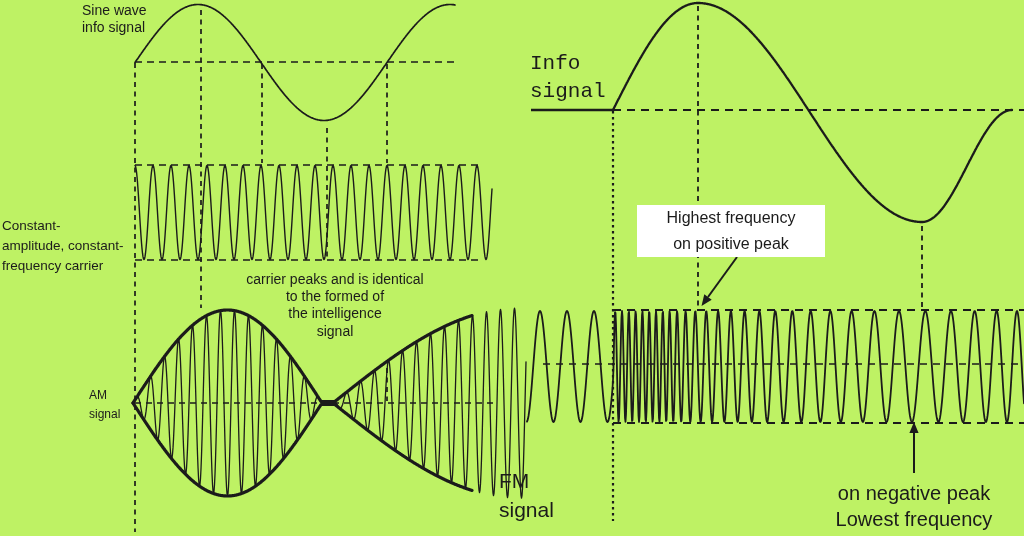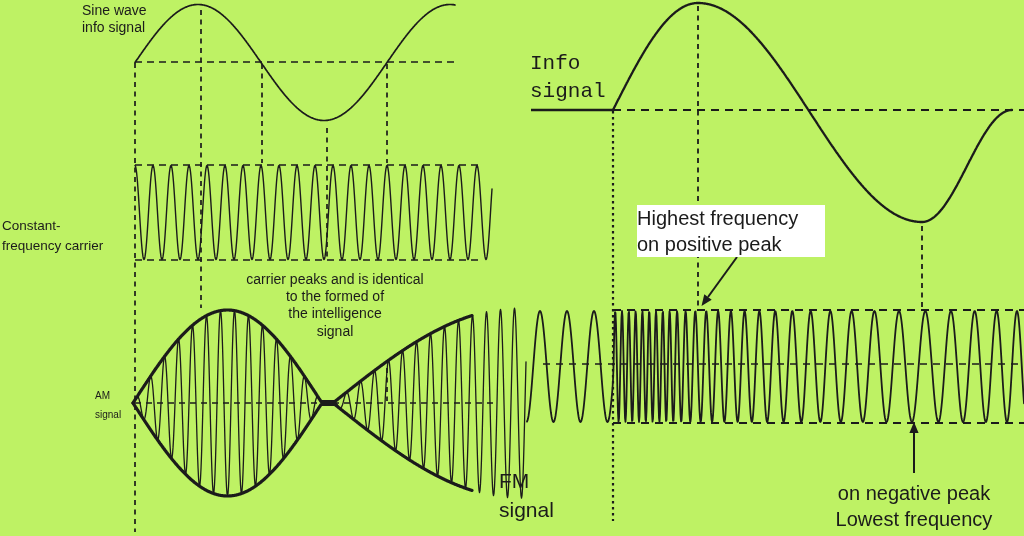--- a/index.html
+++ b/index.html
@@ -6,23 +6,23 @@
   #stage{
     position:relative;width:1024px;height:536px;background:#bef264;
     overflow:hidden;font-family:"Liberation Sans",sans-serif;
   }
   #wave-svg{position:absolute;left:0;top:0;}
   .lbl{position:absolute;color:#1b1b1b;white-space:nowrap;}
   .lbl .ln{white-space:nowrap;}
   #lbl-sine-info{left:82px;top:2px;font-size:14px;line-height:16.5px;}
   #lbl-carrier{left:2px;top:168px;font-size:13.5px;line-height:20px;margin-top:48px;}
   #lbl-envelope-note{left:233px;top:271px;width:204px;text-align:center;font-size:14px;line-height:17.2px;}
-  #lbl-am{left:95px;top:386px;font-size:10px;line-height:19px;}
+  #lbl-am{left:89px;top:386px;font-size:12px;line-height:19px;}
   #lbl-info{left:530px;top:50px;font-size:21px;line-height:28px;font-weight:500;font-family:Liberation Mono, monospace;}
-  #lbl-highest{left:637px;top:205px;width:188px;font-size:20px;line-height:26px;background:#ffffff;}
+  #lbl-highest{left:637px;top:205px;width:188px;text-align:center;font-size:16px;line-height:26px;background:#ffffff;}
   #lbl-fm{left:499px;top:466px;font-size:21px;line-height:29px;}
   #lbl-lowest{left:820px;top:480px;width:188px;text-align:center;font-size:20px;line-height:26px;}
 </style>
 </head>
 <body>
 
 <div id="stage">
 
   <svg id="wave-svg" width="1024" height="536" viewBox="0 0 1024 536">
       <line x1="135" y1="63" x2="135" y2="532" stroke="#1b1b1b" stroke-width="1.7" stroke-dasharray="5,4.5"></line>
@@ -56,20 +56,21 @@
       <polygon points="914.0,422.0 918.6,433.0 909.4,433.0" fill="#1b1b1b"></polygon>
     </svg>
 
   <div id="lbl-sine-info" class="lbl">
     <div class="ln">Sine wave</div>
     <div class="ln">info signal</div>
   </div>
 
   <div id="lbl-carrier" class="lbl">
     <div class="ln">Constant-</div>
+    <div class="ln">amplitude, constant-</div>
     <div class="ln">frequency carrier</div>
   </div>
 
   <div id="lbl-envelope-note" class="lbl">
     <div class="ln">carrier peaks and is identical</div>
     <div class="ln">to the formed of</div>
     <div class="ln">the intelligence</div>
     <div class="ln">signal</div>
   </div>
 

